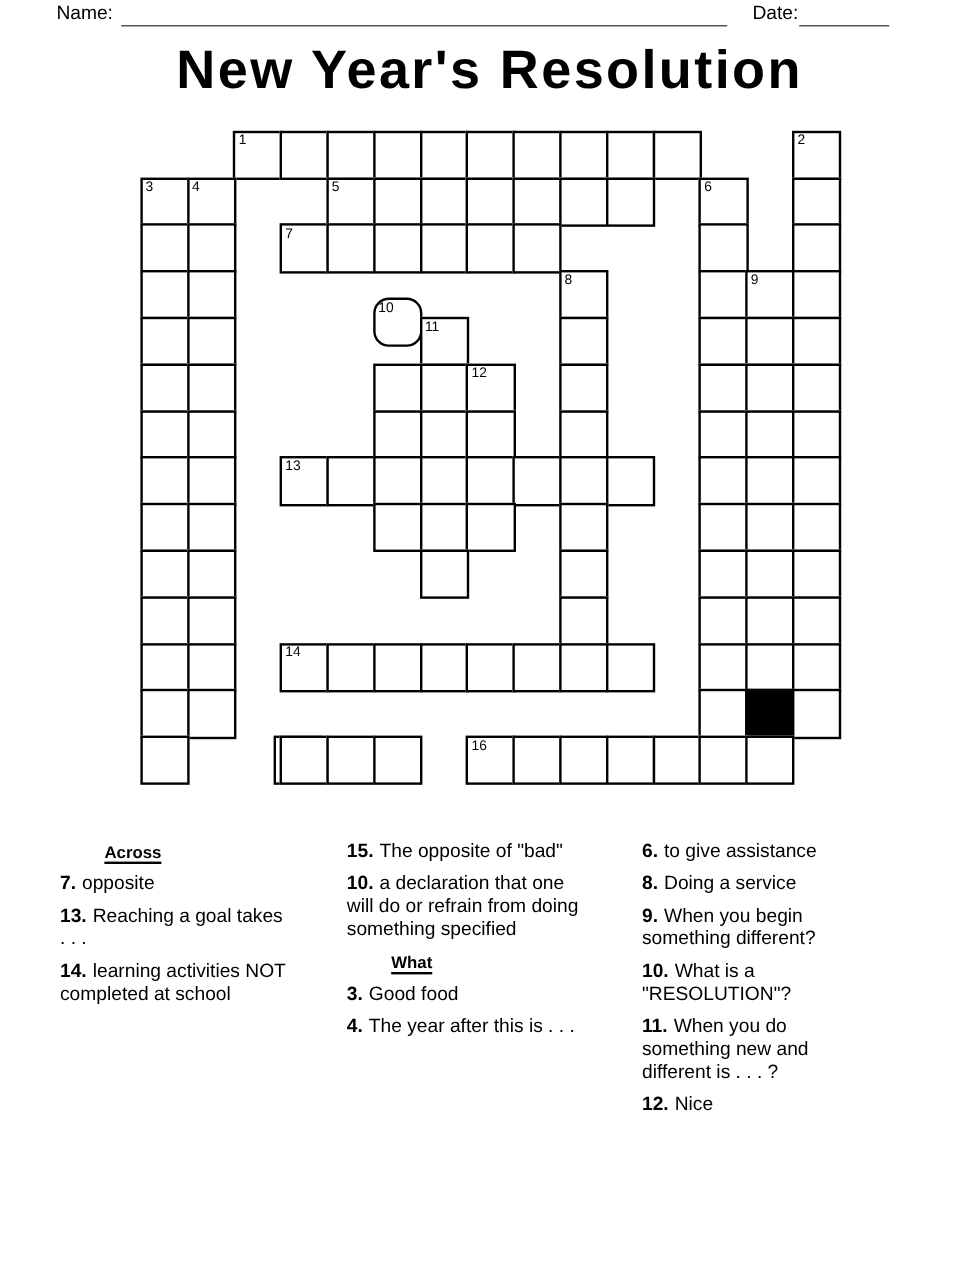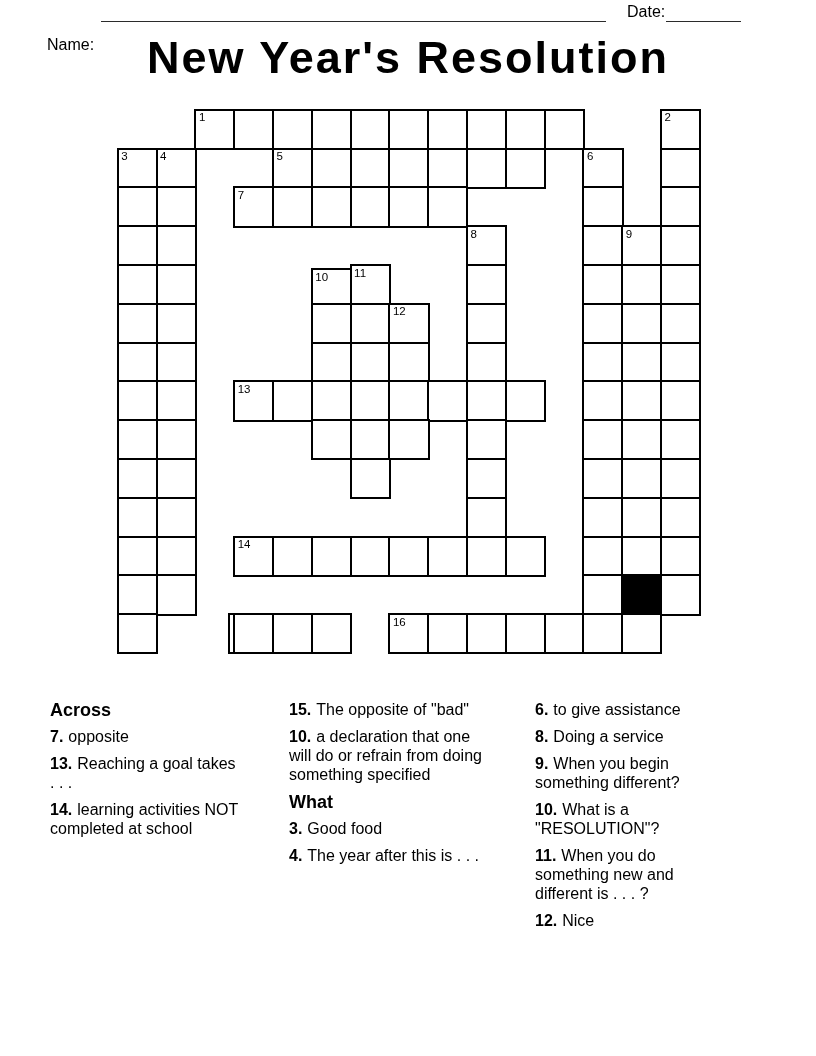--- a/index.html
+++ b/index.html
@@ -1,21 +1,21 @@
 <!DOCTYPE html>
 <html><head>
 <meta charset="utf-8">
 <style>
   html,body{margin:0;padding:0;background:#fff;}
   .page{position:relative;width:816px;height:1056px;background:#ffffff;
         font-family:"Liberation Sans",sans-serif;color:#000;overflow:hidden;}
 
   
   .lbl{position:absolute;top:3px;font-size:16px;color:#000;white-space:nowrap;}
-  #name-label{left:47px;margin-top:33px;}
+  #name-label{left:47px;}
   #date-label{left:627px;}
   .fill-line{position:absolute;top:20.5px;height:0;border-top:1.8px solid #2b2b2b;}
   #name-line{left:101px;width:505px;}
   #date-line{left:666px;width:75px;}
 
   
   .title{position:absolute;top:32px;left:0;width:816px;text-align:center;
          font-size:45px;font-weight:bold;letter-spacing:2px;line-height:1.15;}
 
   
@@ -24,22 +24,22 @@
         border:2.4px solid #000;background:#fff;}
   .cell.black{background:#000;}
   .cellnum{position:absolute;top:0.5px;left:2.5px;font-size:11.5px;line-height:1.1;
            font-family:"Liberation Sans",sans-serif;color:#000;}
 
   
   .ccol{position:absolute;top:700px;font-size:16px;line-height:19px;color:#000;}
   #ccol1{left:50px;width:190px;}
   #ccol2{left:289px;width:193px;}
   #ccol3{left:535px;width:176px;}
-  .chead{font-weight:bold;font-size:18px;line-height:20px;margin-bottom:7px;
-         text-decoration-thickness:2px;text-underline-offset:3px;}
+  .chead{font-weight:bold;font-size:14px;line-height:20px;margin-bottom:7px;
+         text-decoration:underline;text-decoration-thickness:2px;text-underline-offset:3px;margin-left:37px;}
   .clue{margin-bottom:8px;}
   .cnum{font-weight:bold;margin-right:5px;}
 </style>
 </head>
 <body>
 
 <div class="page">
 
   <span class="lbl" id="name-label">Name:</span>
   <div class="fill-line" id="name-line"></div>
@@ -101,21 +101,21 @@
       <div class="cell" style="left: 466px; top: 225.2px;">
         <span class="cellnum">8</span>
       </div>
       <div class="cell" style="left: 582.4px; top: 225.2px;"></div>
       <div class="cell" style="left: 621.2px; top: 225.2px;">
         <span class="cellnum">9</span>
       </div>
       <div class="cell" style="left: 660px; top: 225.2px;"></div>
       <div class="cell" style="left: 116.8px; top: 264px;"></div>
       <div class="cell" style="left: 155.6px; top: 264px;"></div>
-      <div class="cell" style="left: 310.8px; top: 268px;">
+      <div class="cell" style="left: 310.8px; top: 248px; border-radius: 13px;">
         <span class="cellnum">10</span>
       </div>
       <div class="cell" style="left: 349.6px; top: 264px;">
         <span class="cellnum">11</span>
       </div>
       <div class="cell" style="left: 466px; top: 264px;"></div>
       <div class="cell" style="left: 582.4px; top: 264px;"></div>
       <div class="cell" style="left: 621.2px; top: 264px;"></div>
       <div class="cell" style="left: 660px; top: 264px;"></div>
       <div class="cell" style="left: 116.8px; top: 302.8px;"></div>

